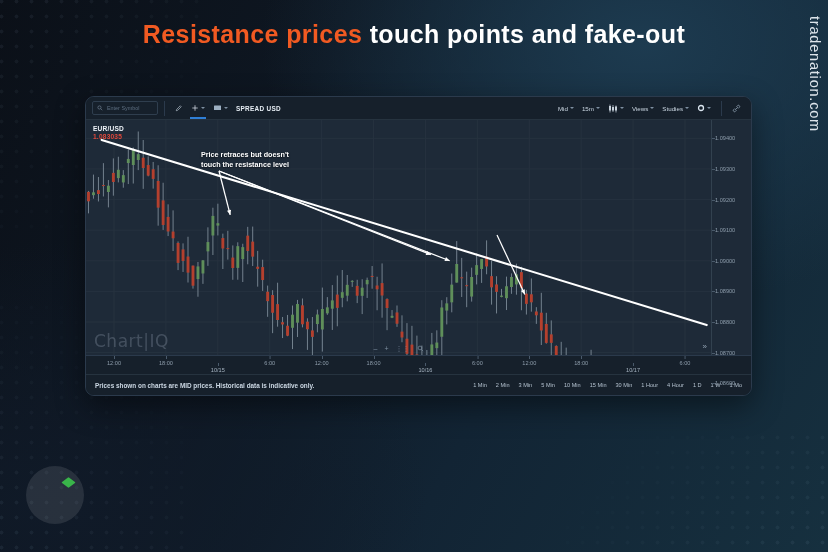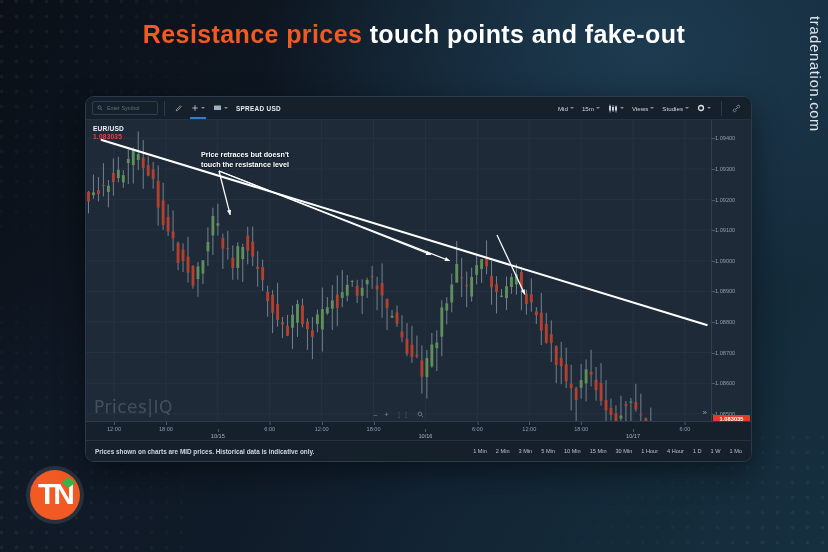--- a/index.html
+++ b/index.html
@@ -66,21 +66,21 @@
     line-height: 1; transform: translateY(-1px);
   }
   #logo .leaf {
     position: absolute; right: 11px; top: 12px; width: 9px; height: 9px;
     background: #39b54a; transform: rotate(45deg) skew(-8deg,-8deg);
     border-radius: 1px;
   }
 
   
   #chart-card {
-    position: absolute; left: 85px; top: 96px; width: 667px; height: 366px;
+    position: absolute; left: 85px; top: 96px; width: 667px; height: 300px;
     background: #16202b; border-radius: 9px;
     border: 1px solid #2b3a4c;
     box-shadow: 0 10px 30px rgba(0,0,0,.45);
     overflow: hidden;
     display: flex; flex-direction: column;
   }
 
   
   #toolbar {
     height: 23px; flex: 0 0 23px;
@@ -193,23 +193,20 @@
   <div class="dots dots-tl"></div>
   <div class="dots dots-bl"></div>
   <div class="dots dots-br"></div>
 
   <div id="headline"><span class="hl-accent">Resistance prices</span> <span class="hl-rest">touch points and fake-out</span></div>
 
   <div id="brand-vertical">tradenation.com</div>
 
   <div id="logo">
     <div class="ring"></div>
-    <div class="disc">
-      <span class="mono">TN</span>
-    </div>
     <div class="leaf"></div>
   </div>
 
   <div id="chart-card">
 
     <div id="toolbar">
 
       <div class="tb-search">
         <svg width="6" height="6" viewBox="0 0 16 16">
           <circle cx="6.6" cy="6.6" r="4.3" fill="none" stroke="#7e8fa1" stroke-width="1.6"></circle>
@@ -585,21 +582,21 @@
         </svg>
 
         <div id="sym-block">
           <div id="sym-name">EUR/USD</div>
           <div id="sym-price">1.083035</div>
         </div>
 
         <div class="anno" id="anno-1">Price retraces but doesn't
 touch the resistance level</div>
 
-        <div id="watermark">Prices|IQ</div>
+        <div id="watermark">Chart|IQ</div>
 
         <div id="zoomctl">
           <span>–</span>
           <span>+</span>
           <span>⋮⋮</span>
           <svg width="7" height="7" viewBox="0 0 16 16">
             <circle cx="6.8" cy="6.8" r="4.3" fill="none" stroke="#7e8fa1" stroke-width="1.6"></circle>
             <line x1="10" y1="10" x2="14" y2="14" stroke="#7e8fa1" stroke-width="1.6"></line>
           </svg>
         </div>

